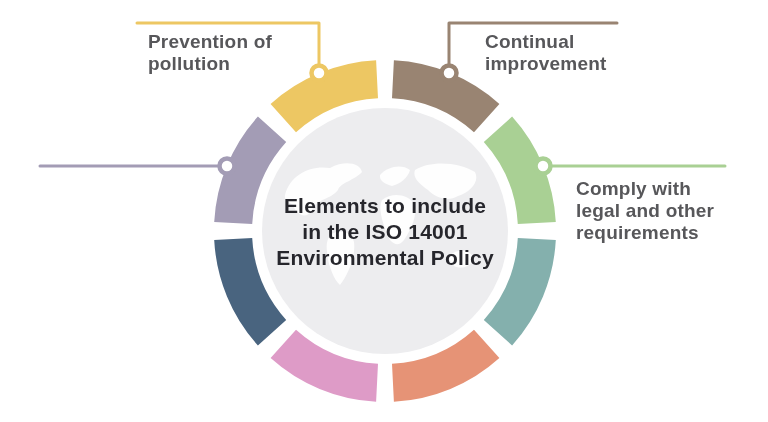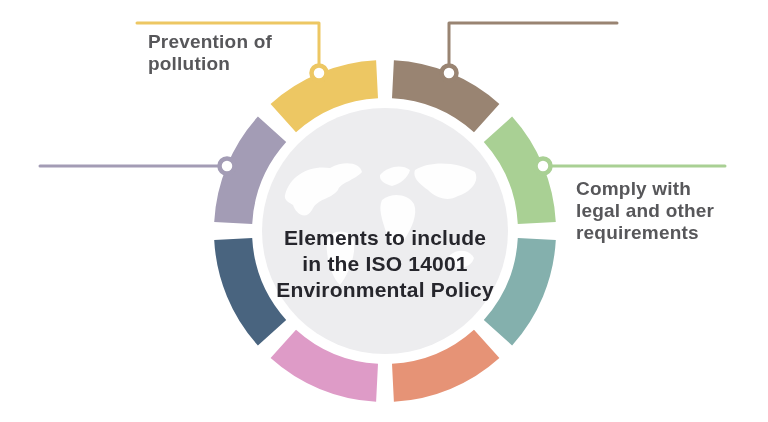--- a/index.html
+++ b/index.html
@@ -24,21 +24,20 @@
   .center-title{
     position:absolute;
     left:255px;top:193px;width:260px;
     text-align:center;
     font-size:21px;
     font-weight:bold;
     line-height:26px;
     color:#26262c;
     white-space:pre-line;
     letter-spacing:0.2px;
-    margin-top:32px;
   }
 </style>
 </head>
 <body>
 
 <div class="stage">
 
   <svg width="768" height="422" viewBox="0 0 768 422">
     <defs>
       <clipPath id="centerClip">
@@ -73,20 +72,22 @@
 
     <circle cx="319" cy="73" r="7.5" fill="#ffffff" stroke-width="4.5" stroke="#edc763"></circle>
     <circle cx="449" cy="73" r="7.5" fill="#ffffff" stroke-width="4.5" stroke="#998472"></circle>
     <circle cx="227" cy="166" r="7.5" fill="#ffffff" stroke-width="4.5" stroke="#a39cb5"></circle>
     <circle cx="543" cy="166" r="7.5" fill="#ffffff" stroke-width="4.5" stroke="#a9d094"></circle>
   </svg>
 
   <div class="callout" style="left:148px;top:31px;width:160px;">Prevention of
 pollution</div>
 
+  <div class="callout" style="left:485px;top:31px;width:170px;">Continual
+improvement</div>
 
 
   <div class="callout" style="left:576px;top:178px;width:180px;">Comply with
 legal and other
 requirements</div>
 
   <div class="center-title">Elements to include
 in the ISO 14001
 Environmental Policy</div>
 

